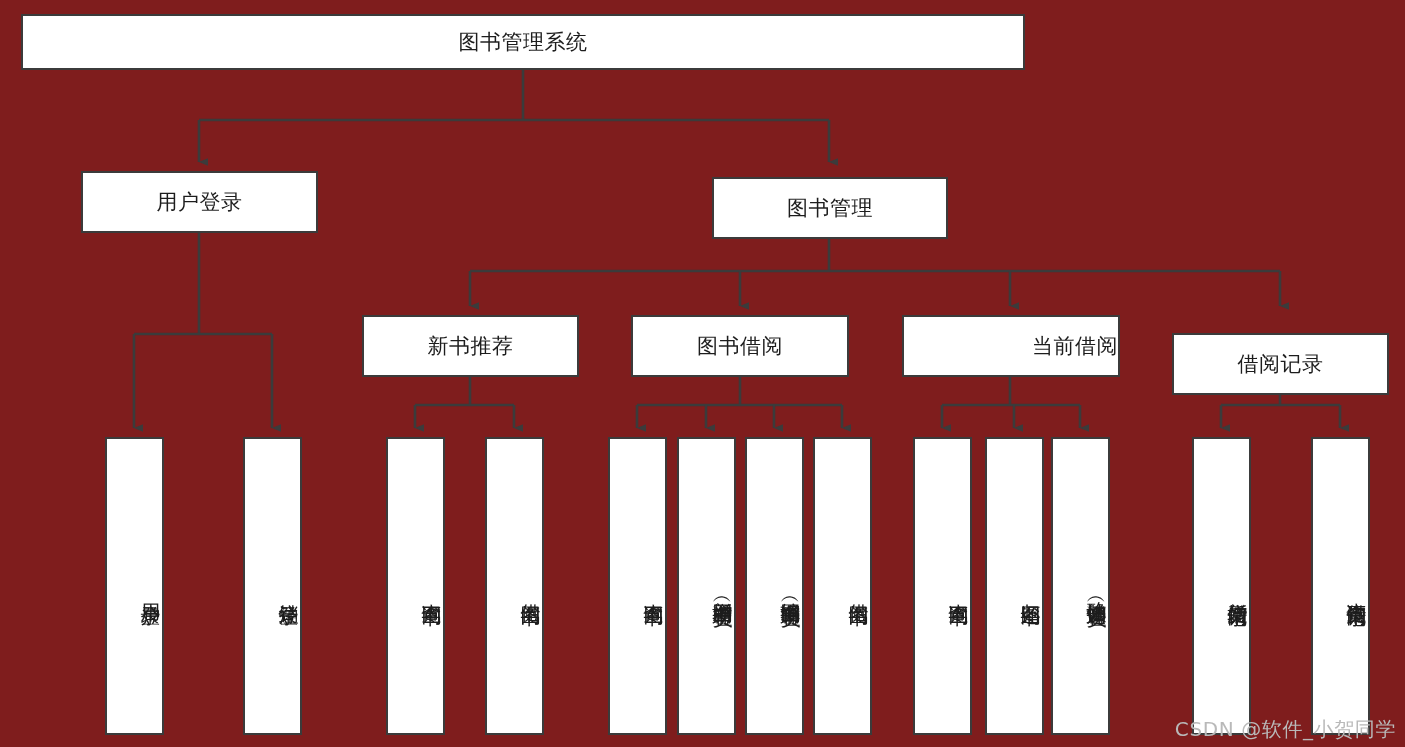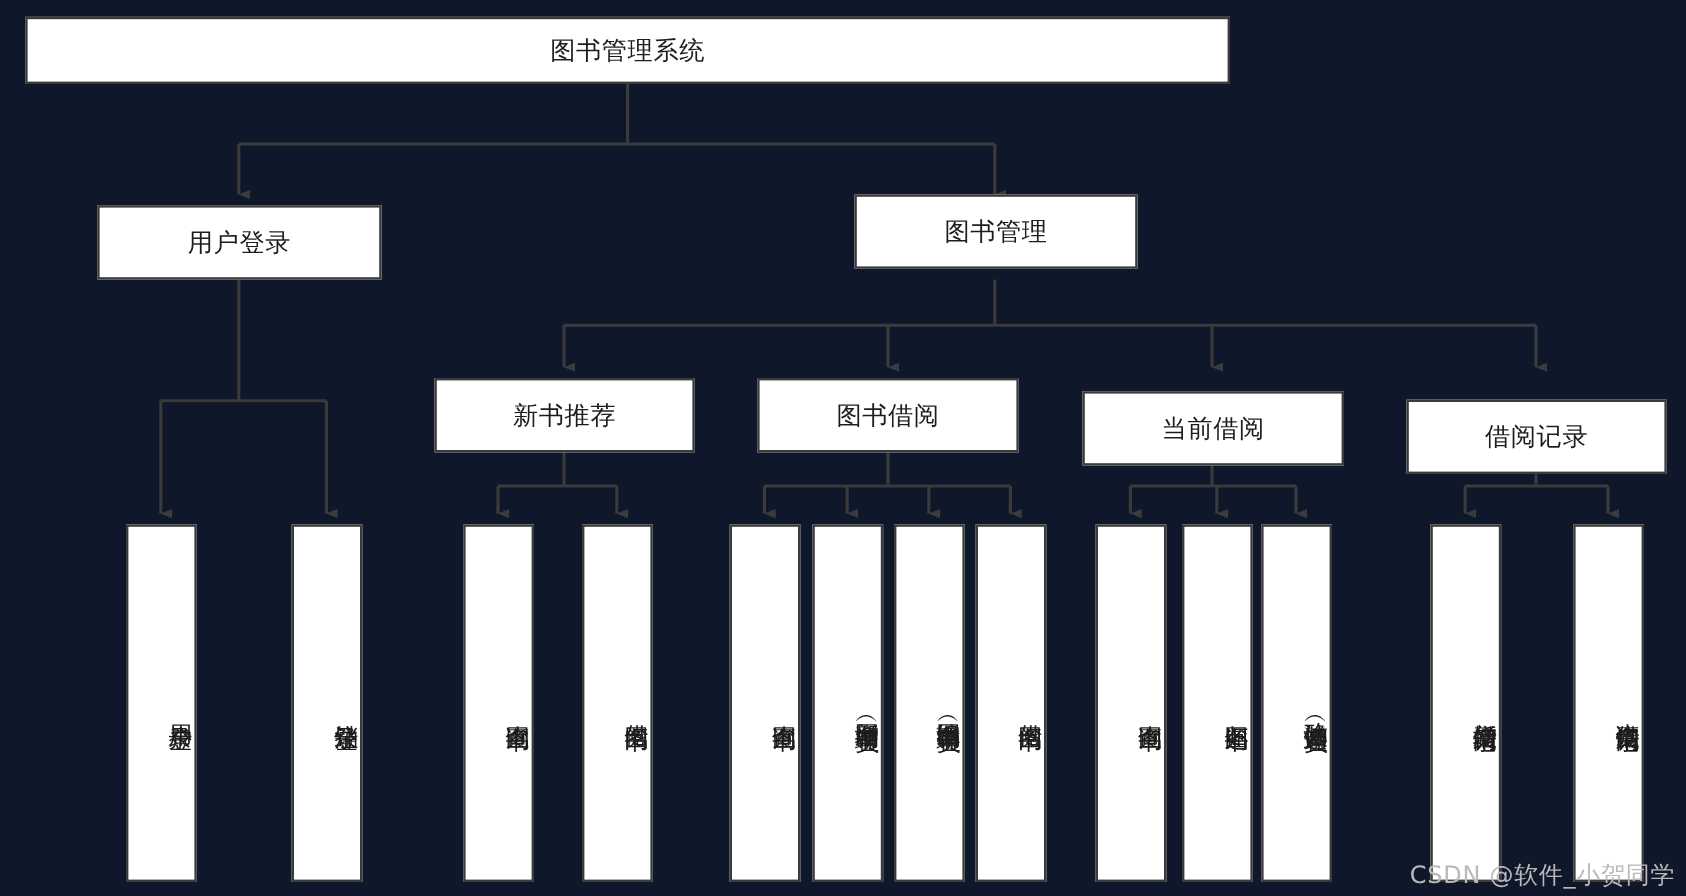--- a/index.html
+++ b/index.html
@@ -7,21 +7,21 @@
     padding: 0;
     background: #ffffff;
   }
   body {
     font-family: "DejaVu Sans", "Liberation Sans", sans-serif;
   }
   #diagram-canvas {
     position: relative;
     width: 1405px;
     height: 747px;
-    background: #0f172a;
+    background: #7f1d1d;
     overflow: hidden;
   }
   #edge-layer {
     position: absolute;
     left: 0;
     top: 0;
     width: 1405px;
     height: 747px;
   }
   .node {
@@ -125,33 +125,33 @@
   </svg>
 
   <div class="node horizontal" style="left:21px; top:14px; width:1004px; height:56px;">
     <span class="node-label">图书管理系统</span>
   </div>
 
   <div class="node horizontal" style="left:81px; top:171px; width:237px; height:62px;">
     <span class="node-label">用户登录</span>
   </div>
 
-  <div class="node horizontal" style="left:712px; top:162px; width:236px; height:62px;">
+  <div class="node horizontal" style="left:712px; top:177px; width:236px; height:62px;">
     <span class="node-label">图书管理</span>
   </div>
 
   <div class="node horizontal" style="left:362px; top:315px; width:217px; height:62px;">
     <span class="node-label">新书推荐</span>
   </div>
 
   <div class="node horizontal" style="left:631px; top:315px; width:218px; height:62px;">
     <span class="node-label">图书借阅</span>
   </div>
 
-  <div class="node horizontal" style="left:902px; top:326px; width:218px; height:62px;">
+  <div class="node horizontal" style="left:902px; top:315px; width:218px; height:62px;justify-content:flex-end;">
     <span class="node-label">当前借阅</span>
   </div>
 
   <div class="node horizontal" style="left:1172px; top:315px; width:217px; height:62px;margin-top:18px;">
     <span class="node-label">借阅记录</span>
   </div>
 
   <div class="node vertical" style="left:105px; top:437px; width:59px; height:298px;">
     <span class="node-label">用户登录</span>
   </div>

